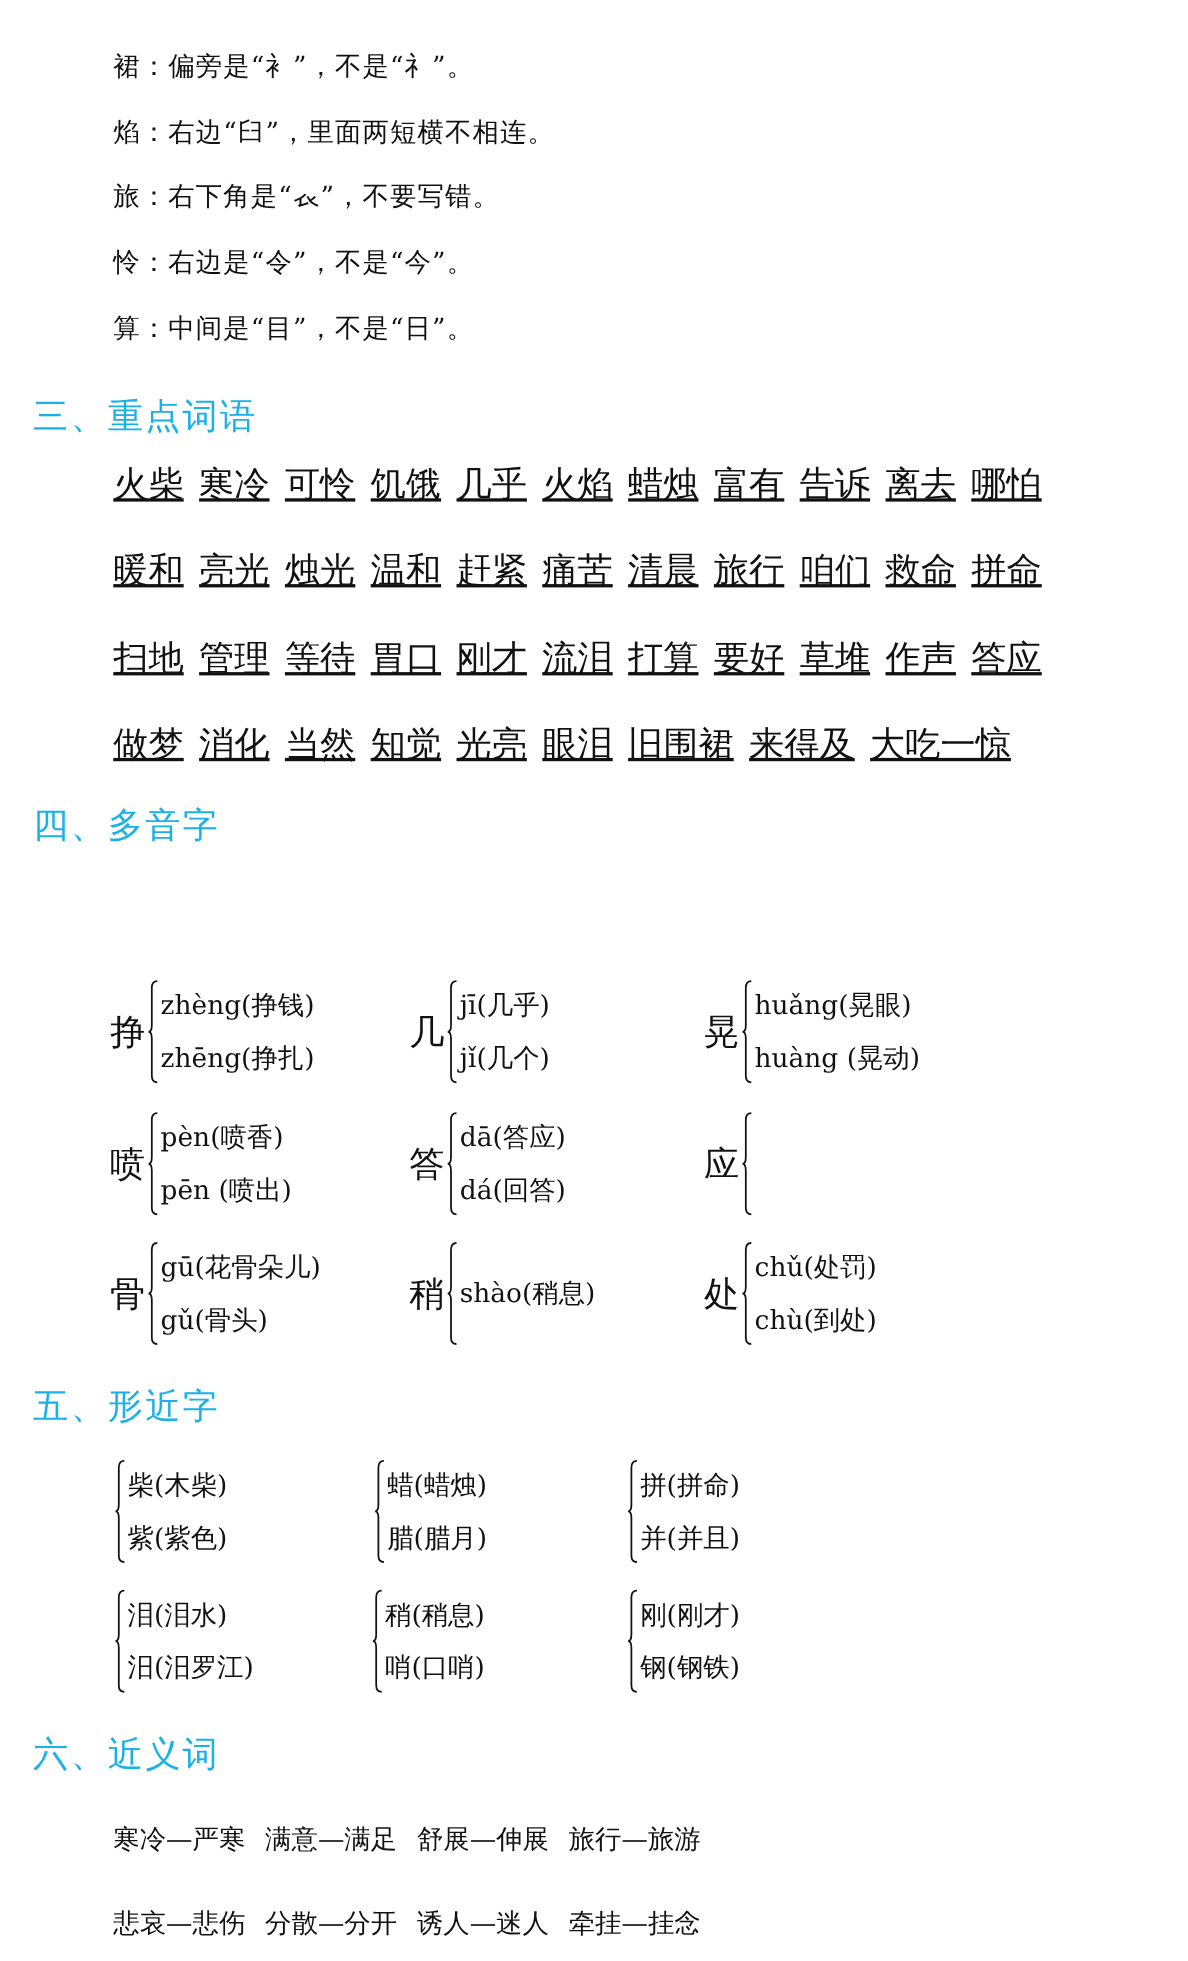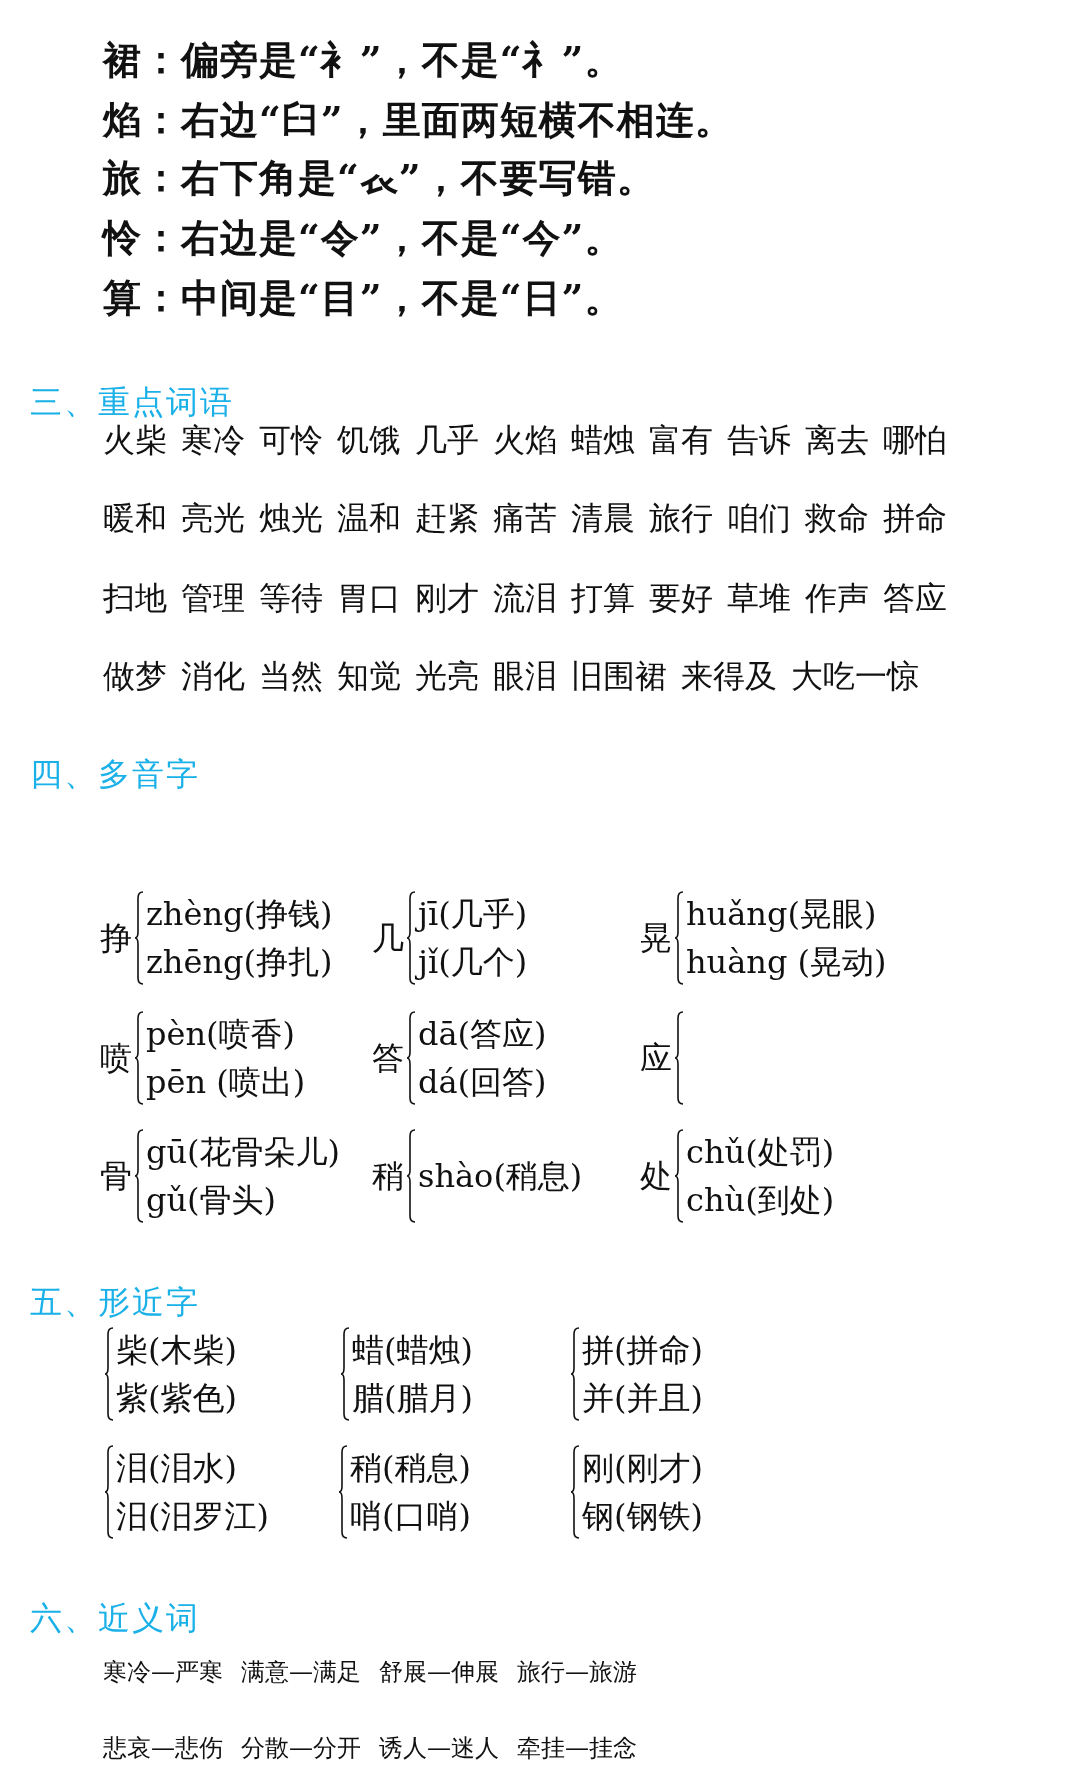--- a/index.html
+++ b/index.html
@@ -3,44 +3,43 @@
 <meta charset="utf-8">
 <style>
   html, body { margin: 0; padding: 0; background: #ffffff; }
   body {
     width: 1080px; height: 1783px; position: relative; overflow: hidden;
     font-family: "DejaVu Serif", "Liberation Serif", serif;
     color: #111111;
   }
   .line {
     position: absolute; left: 103px;
-    font-size: 38px; line-height: 40px; white-space: nowrap;
+    font-size: 24px; line-height: 40px; white-space: nowrap;
     letter-spacing: 1px;
-    font-weight: bold;
   }
   .heading {
     position: absolute; left: 30px;
     font-family: "DejaVu Sans", "Liberation Sans", sans-serif;
     font-size: 32px; line-height: 40px; color: #1ab0e8;
-    white-space: nowrap; letter-spacing: 2px; margin-top: 24px;
+    white-space: nowrap; letter-spacing: 2px;
   }
   .words { position: absolute; left: 103px; font-size: 32px; line-height: 40px; white-space: nowrap; }
-  .words span { margin-right: 14px; }
+  .words span { margin-right: 14px; text-decoration: underline; }
   .syn { position: absolute; left: 103px; font-size: 24px; line-height: 40px; white-space: nowrap; }
   .syn span { margin-right: 18px; }
 
   
   .grp { position: absolute; display: flex; align-items: center; }
   .grp .head { font-size: 32px; line-height: 40px; margin-right: 2px; }
   .brace {
     width: 10px; height: 96px; position: relative; margin-right: 2px;
   }
   .brace svg { position: absolute; left: 0; top: 0; }
   .rows { display: flex; flex-direction: column; }
-  .rows div { font-size: 32px; line-height: 48px; white-space: nowrap; }
+  .rows div { font-size: 24px; line-height: 48px; white-space: nowrap; }
 </style>
 </head>
 <body>
 
 <div class="line" style="top:40px">裙：偏旁是“衤”，不是“礻”。</div>
 <div class="line" style="top:100px">焰：右边“臼”，里面两短横不相连。</div>
 <div class="line" style="top:158px">旅：右下角是“𧘇”，不要写错。</div>
 <div class="line" style="top:218px">怜：右边是“令”，不是“今”。</div>
 <div class="line" style="top:278px">算：中间是“目”，不是“日”。</div>
 

